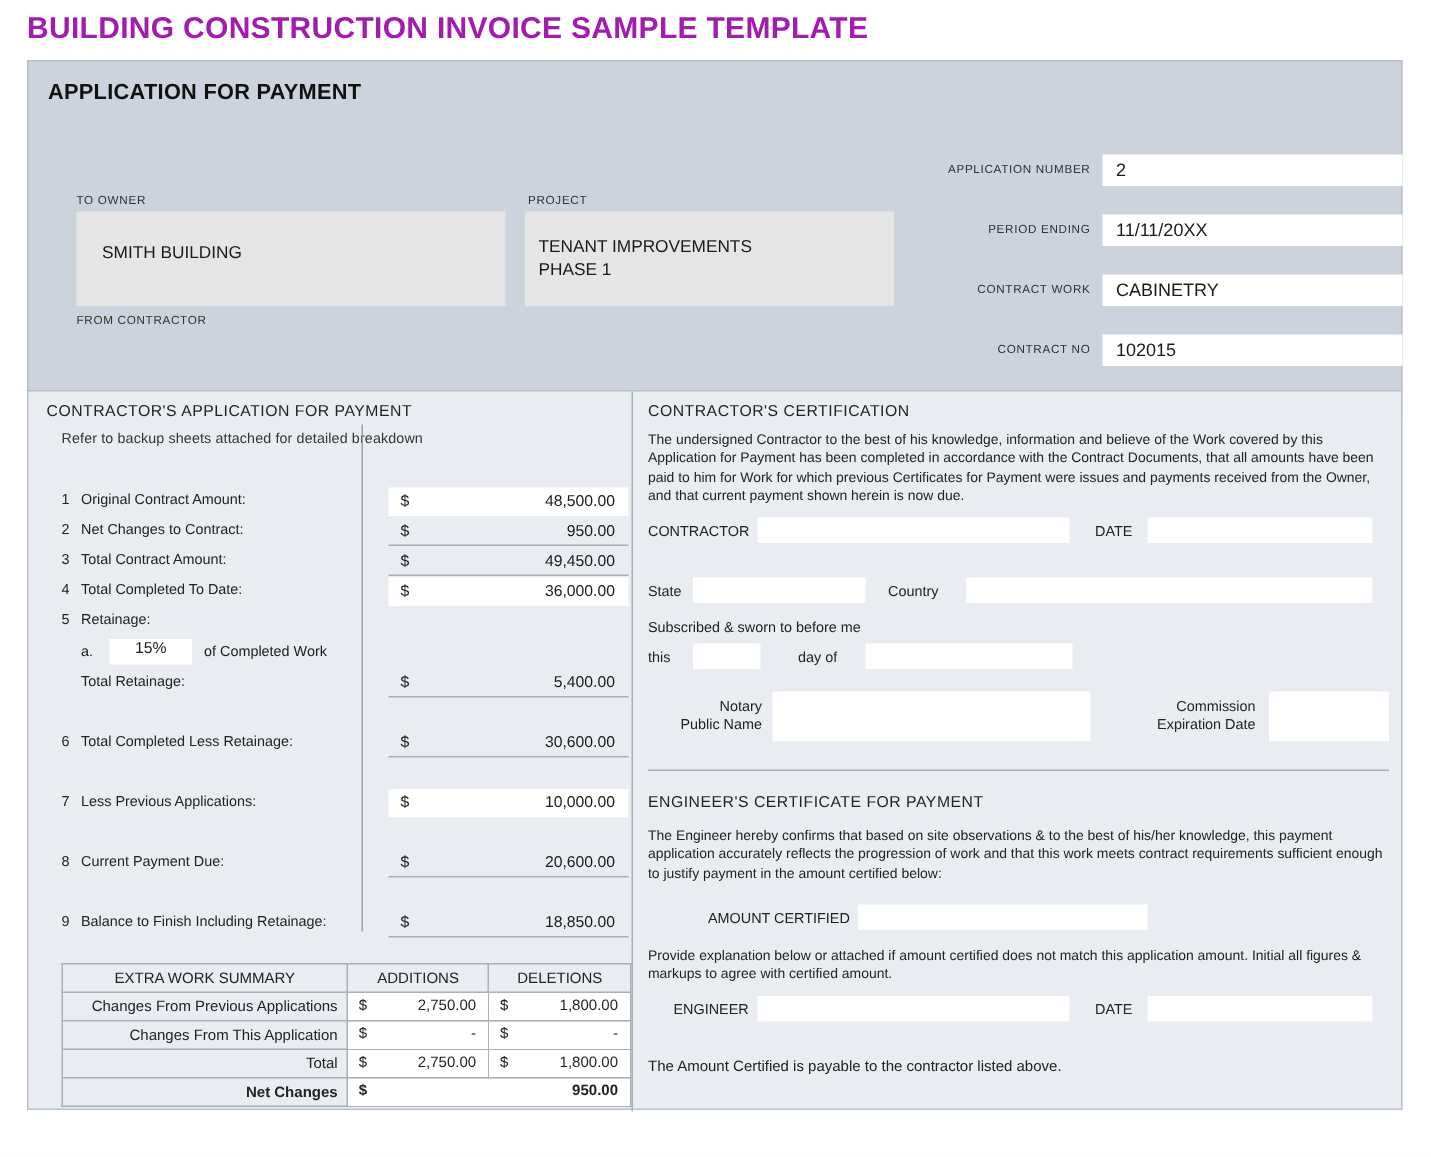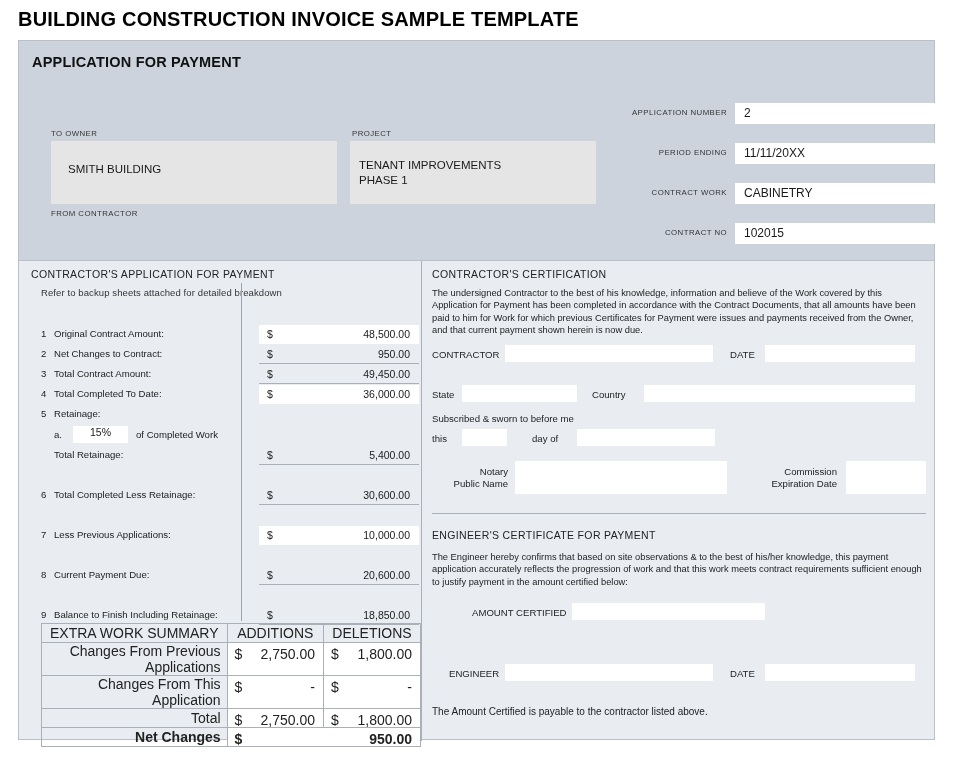--- a/index.html
+++ b/index.html
@@ -16,21 +16,21 @@
   }
 
   
   .page-title {
     position: absolute;
     left: 18px;
     top: 8px;
     font-size: 20px;
     font-weight: bold;
     letter-spacing: 0.2px;
-    color: #000000;
+    color: #a21caf;
     white-space: nowrap;
   }
 
   
   .header-panel {
     position: absolute;
     left: 18px;
     top: 40px;
     width: 917px;
     height: 240px;
@@ -159,24 +159,24 @@
   .pct-a { position: absolute; left: 35px; top: 3px; font-size: 9.6px; }
   .pct-box {
     position: absolute; left: 54px; top: 0px; width: 55px; height: 17px;
     background: #fff; text-align: center; font-size: 10.5px; padding-top: 0;
     box-sizing: border-box;
   }
   .pct-txt { position: absolute; left: 117px; top: 3px; font-size: 9.6px; }
 
   
   .ews {
-    position: absolute; left: 22px; top: 362px;
+    position: absolute; left: 22px; top: 381px;
     width: 380px; height: 94px;
     border-collapse: collapse;
-    font-size: 14px;
+    font-size: 10px;
   }
   .ews td {
     border: 1px solid #a9b0ba;
     height: 18px;
     padding: 0 6px;
     color: #222;
   }
   .ews .c-name { width: 194px; text-align: right; }
   .ews .c-name.hdr { text-align: center; }
   .ews .c-amt { width: 85px; background: #ffffff; position: relative; }
@@ -433,20 +433,21 @@
     <div class="fld-box" style="left:424px; top:200px; width:80px; height:33px;"></div>
 
     <div class="rule" style="top:252px;"></div>
 
     <div class="sec-title" style="left:10px; top:268px;">ENGINEER'S CERTIFICATE FOR PAYMENT</div>
     <div class="para" style="top:290px;">The Engineer hereby confirms that based on site observations &amp; to the best of his/her knowledge, this payment application accurately reflects the progression of work and that this work meets contract requirements sufficient enough to justify payment in the amount certified below:</div>
 
     <div class="fld-label" style="left:50px; top:346px;">AMOUNT CERTIFIED</div>
     <div class="fld-box" style="left:150px; top:342px; width:193px;"></div>
 
+    <div class="para" style="top:370px;">Provide explanation below or attached if amount certified does not match this application amount. Initial all figures &amp; markups to agree with certified amount.</div>
 
     <div class="fld-label" style="left:27px; top:407px;">ENGINEER</div>
     <div class="fld-box" style="left:83px; top:403px; width:208px;"></div>
     <div class="fld-label" style="left:308px; top:407px;">DATE</div>
     <div class="fld-box" style="left:343px; top:403px; width:150px;"></div>
 
     <div class="fld-label" style="left:10px; top:445px; font-size:10px;">The Amount Certified is payable to the contractor listed above.</div>
   </div>
 </div>
 

